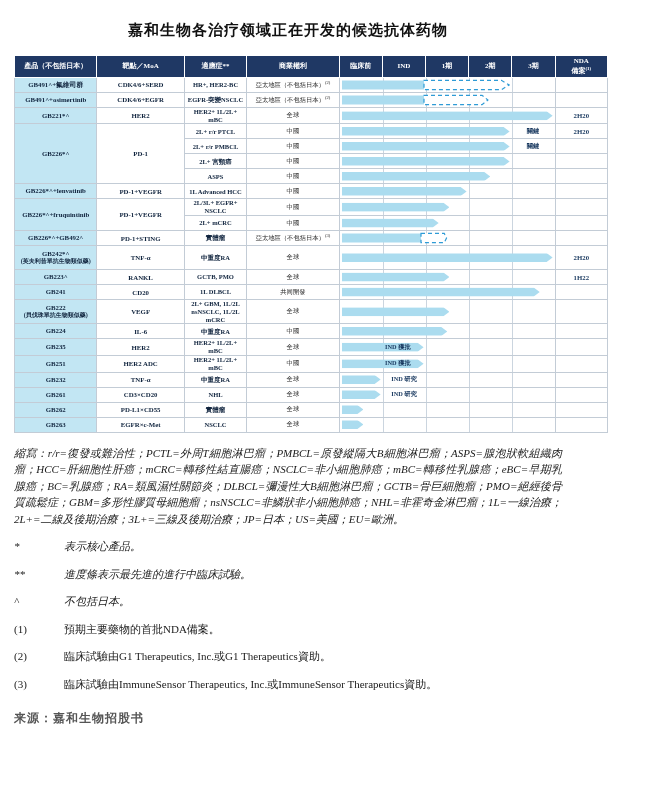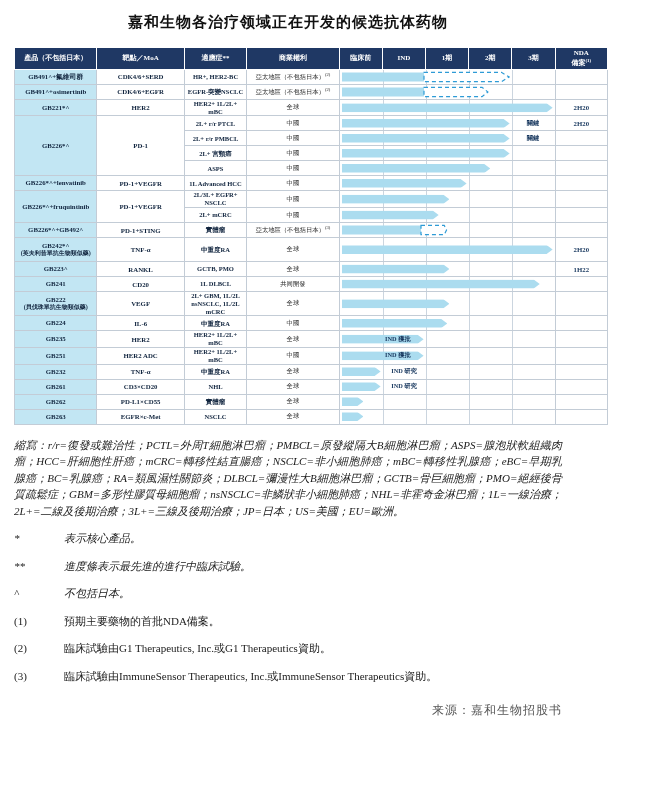--- a/index.html
+++ b/index.html
@@ -1,17 +1,17 @@
 <!DOCTYPE html>
 <html><head>
 <meta charset="utf-8">
 <style>
   html,body{margin:0;padding:0;background:#fff;}
   body{width:651px;height:806px;font-family:"Liberation Serif",serif;color:#222;}
-  .page{padding:0 14px;box-sizing:border-box;width:576px;}
+  .page{padding:8px 14px;box-sizing:border-box;width:576px;}
   .title{font-family:"Liberation Sans",sans-serif;font-weight:bold;font-size:15px;color:#111;
          text-align:center;padding-top:13px;letter-spacing:1px;}
   
   table.pipe{border-collapse:collapse;margin-top:15px;width:594px;table-layout:fixed;}
   table.pipe th{background:#1F3864;color:#fff;font-size:7px;font-weight:bold;
       border:1.5px solid #fff;padding:1px 0;text-align:center;line-height:1.25;}
   table.pipe th sup{font-size:5px;}
   table.pipe td{border:1px solid #C3CCD6;padding:0 1px;vertical-align:middle;text-align:center;}
   tbody tr{height:15px;}
   tbody tr.tall{height:24px;}
@@ -35,21 +35,21 @@
   .ilabel{left:20%;width:20%;}
   .plabel{left:80%;width:20%;}
   
   .fnotes{margin-top:12px;font-size:11px;line-height:1.5;color:#1a1a1a;}
   .fnote{font-style:italic;text-align:justify;margin-bottom:11px;}
   .marker-row{display:flex;margin-bottom:11px;font-style:italic;}
   .marker-row.upright{font-style:normal;}
   .mk{width:50px;flex:none;}
   .mtxt{flex:1;}
   .source{font-family:"Liberation Sans",sans-serif;font-size:12px;color:#555;
-          text-align:right;margin-top:18px;letter-spacing:1px;}
+          text-align:left;margin-top:18px;letter-spacing:1px;font-weight:bold;}
 </style>
 </head>
 <body>
 
 <div class="page">
   <div class="title">嘉和生物各治疗领域正在开发的候选抗体药物</div>
 
   <table class="pipe">
     <colgroup>
       <col style="width:82px">

